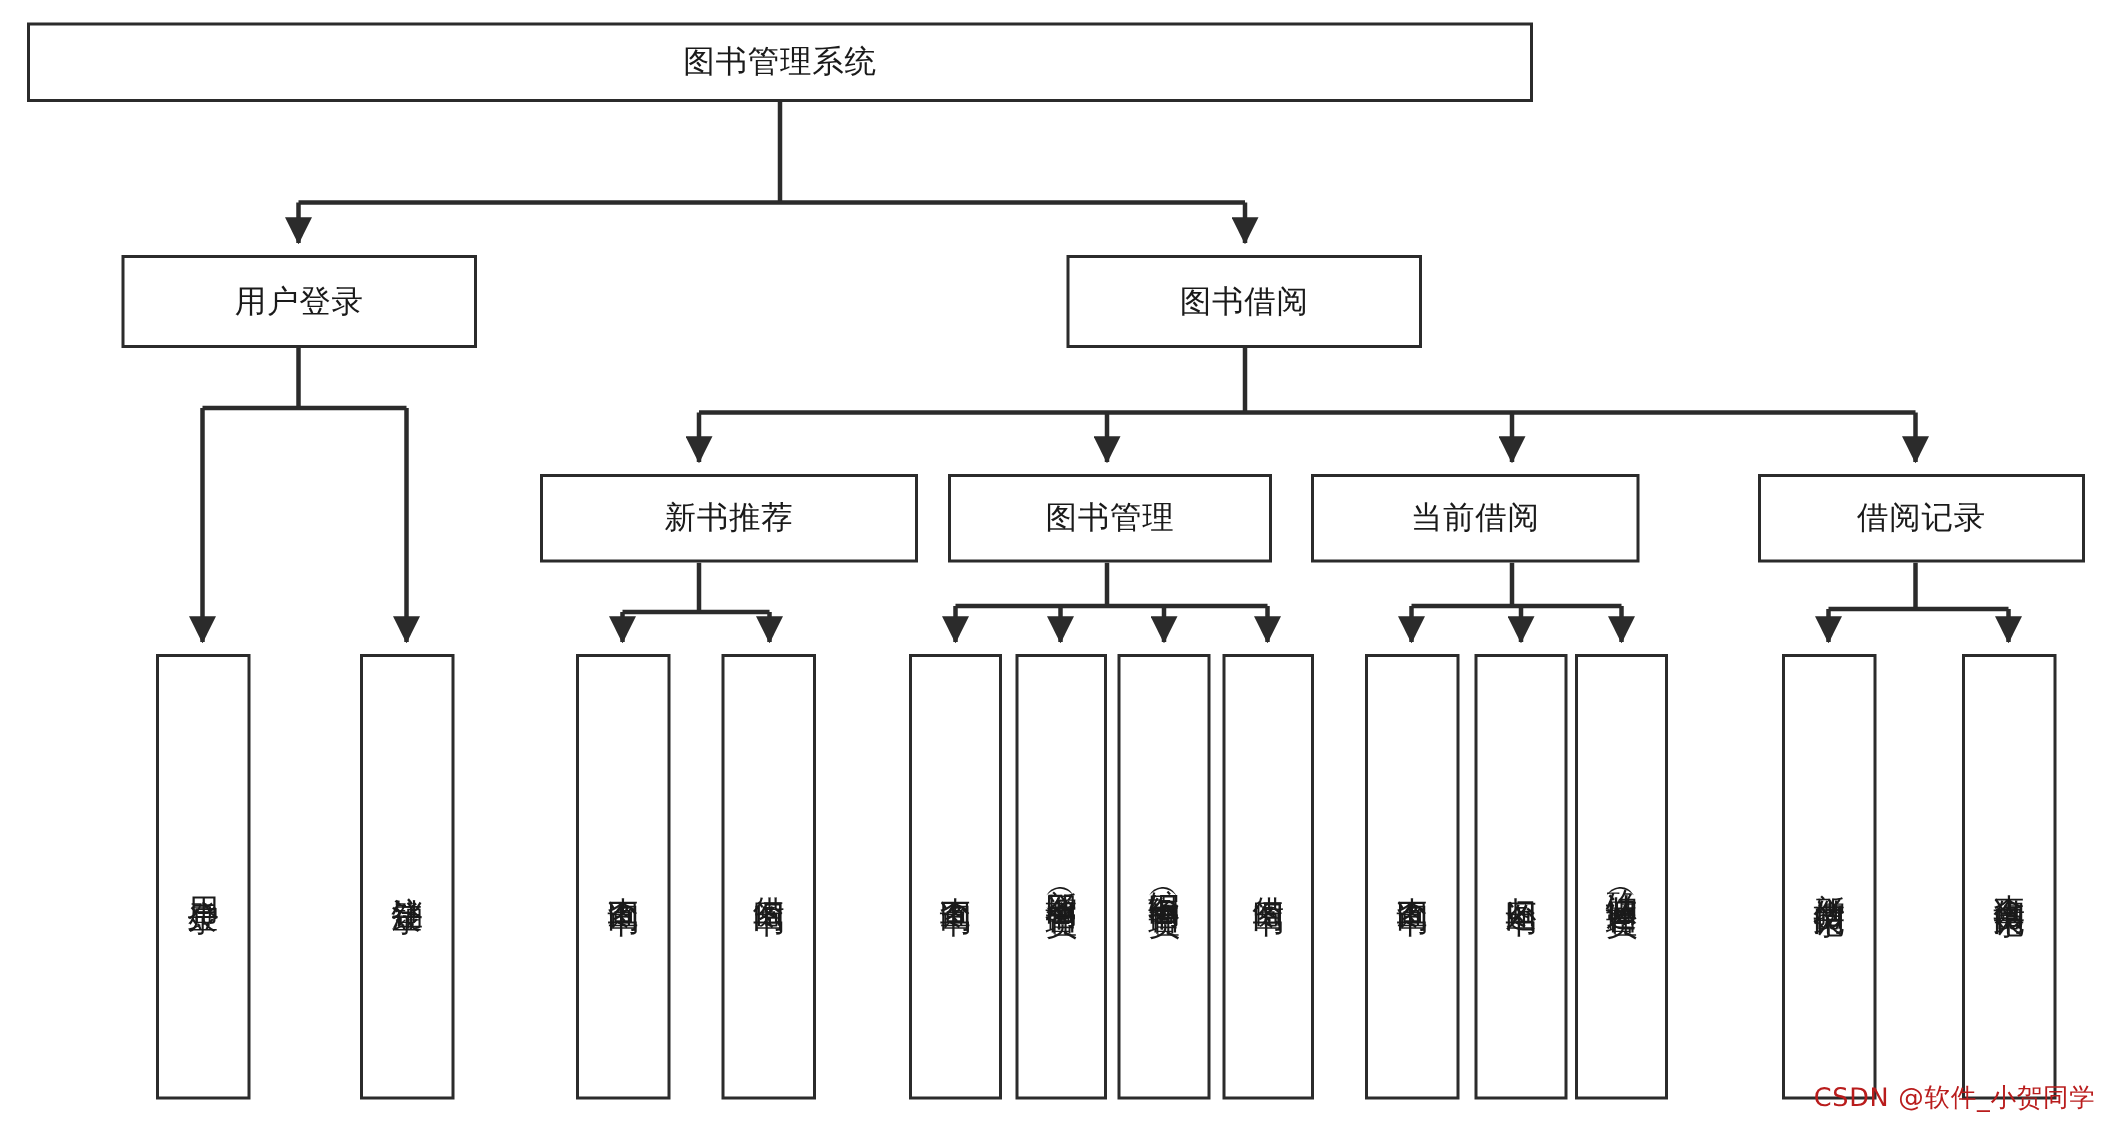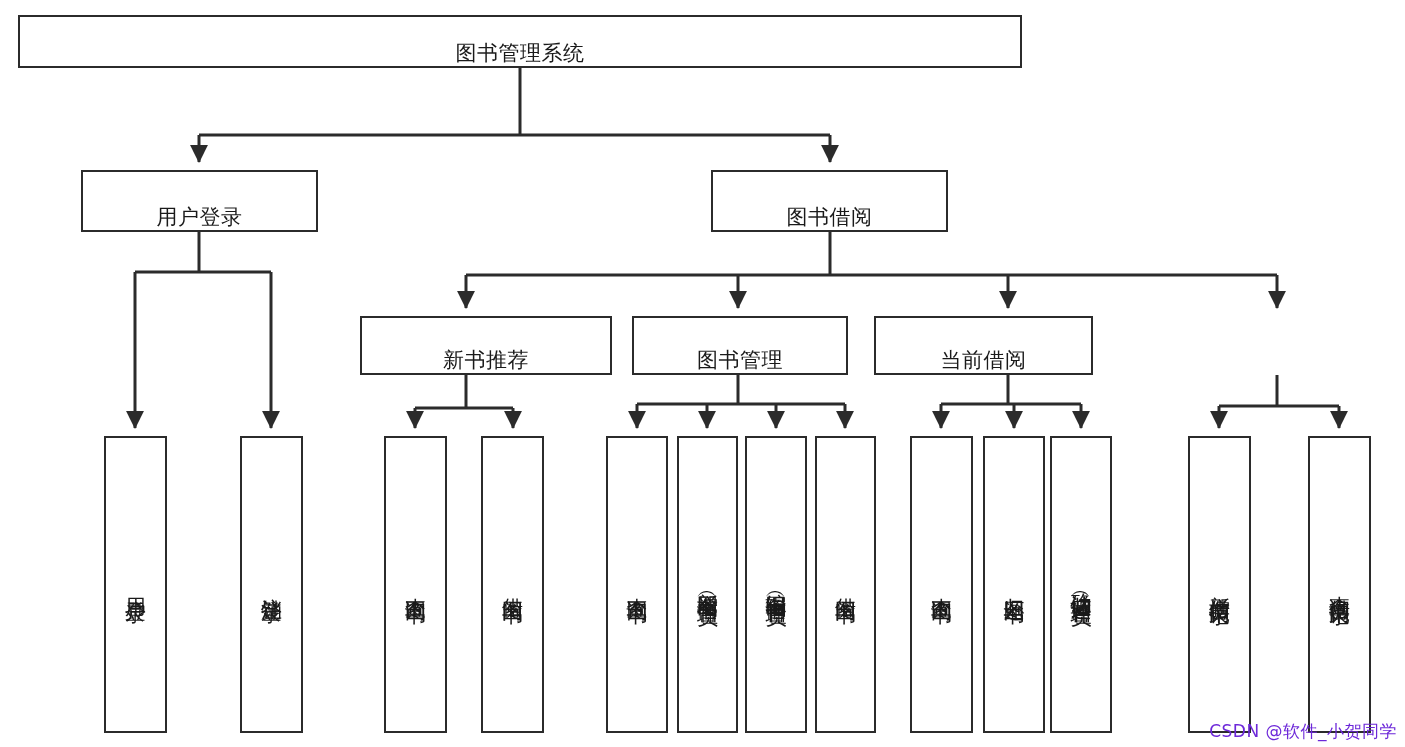--- a/index.html
+++ b/index.html
@@ -12,21 +12,21 @@
   }
   #stage{position:absolute;left:0;top:0;width:1405px;height:747px;}
   svg#edges{position:absolute;left:0;top:0;width:1405px;height:747px;}
 
   .node{
     position:absolute;
     box-sizing:border-box;
     background:#ffffff;
     border:2px solid #2b2b2b;
     display:flex;
-    align-items:flex-end;
+    align-items:center;
     justify-content:center;
     color:#1a1a1a;
   }
   .node .lbl{
     display:block;
     text-align:center;
     line-height:1.25;
     letter-spacing:0.5px;
   }
   
@@ -45,21 +45,21 @@
     text-orientation:upright;
     font-size:21px;
     line-height:1.15;
     letter-spacing:2px;
     white-space:nowrap;
   }
   .watermark{
     position:absolute;
     right:8px;bottom:4px;
     font-size:17px;
-    color:#6d28d9;
+    color:#b91c1c;
     letter-spacing:0.5px;
     white-space:nowrap;
     pointer-events:none;
   }
 </style>
 </head>
 <body>
 
 <div id="stage">
 
@@ -126,20 +126,23 @@
 
   <div class="node h" style="left:360px;top:316px;width:252px;height:59px;">
     <span class="lbl">新书推荐</span>
   </div>
   <div class="node h" style="left:632px;top:316px;width:216px;height:59px;">
     <span class="lbl">图书管理</span>
   </div>
   <div class="node h" style="left:874px;top:316px;width:219px;height:59px;">
     <span class="lbl">当前借阅</span>
   </div>
+  <div class="node h" style="left:1172px;top:316px;width:218px;height:59px;">
+    <span class="lbl">借阅记录</span>
+  </div>
 
   <div class="node v" style="left:104px;top:436px;width:63px;height:297px;">
     <span class="lbl">用户登录</span>
   </div>
   <div class="node v" style="left:240px;top:436px;width:63px;height:297px;">
     <span class="lbl">注销登录</span>
   </div>
 
   <div class="node v" style="left:384px;top:436px;width:63px;height:297px;">
     <span class="lbl">查询图书</span>

